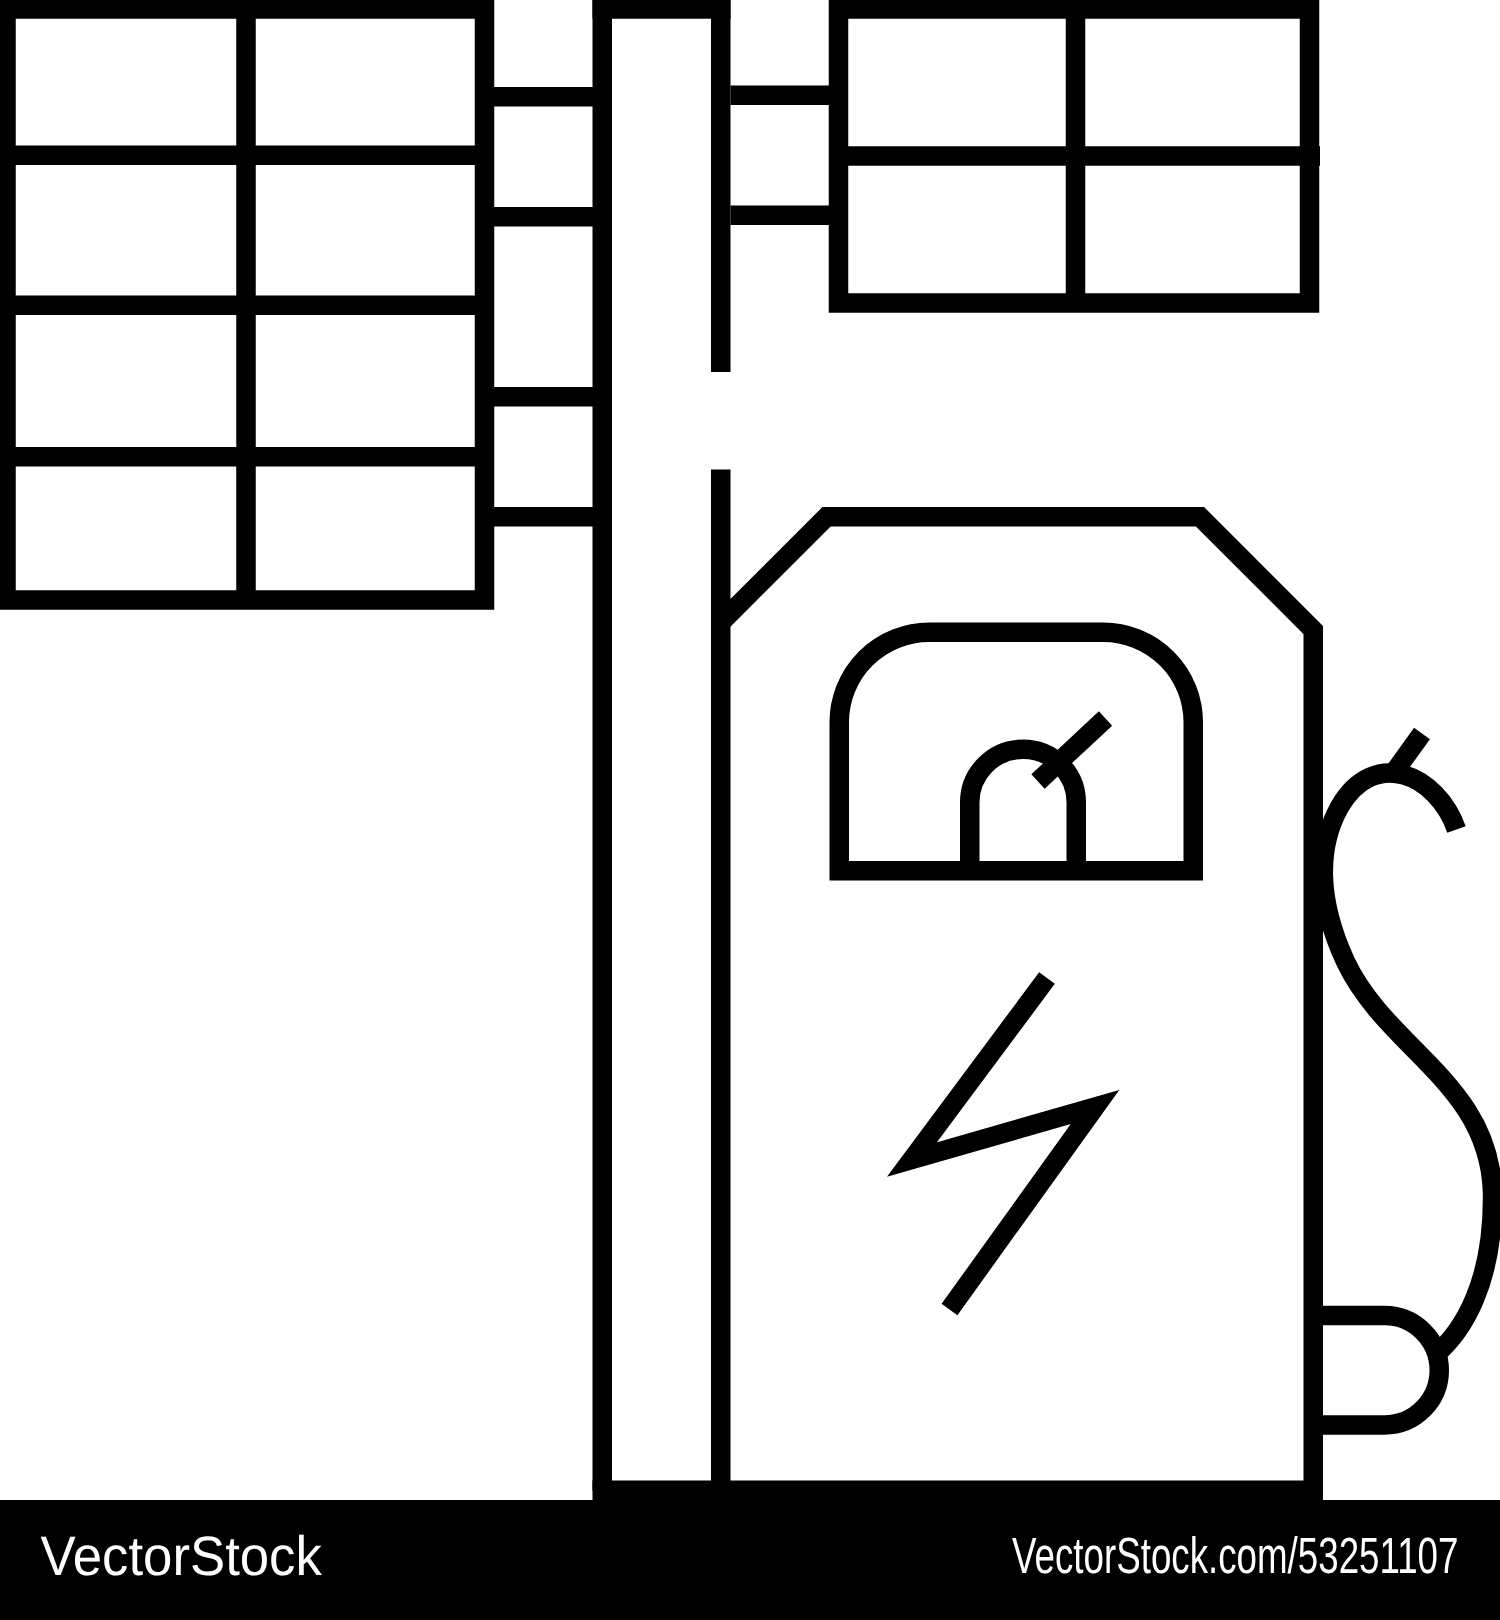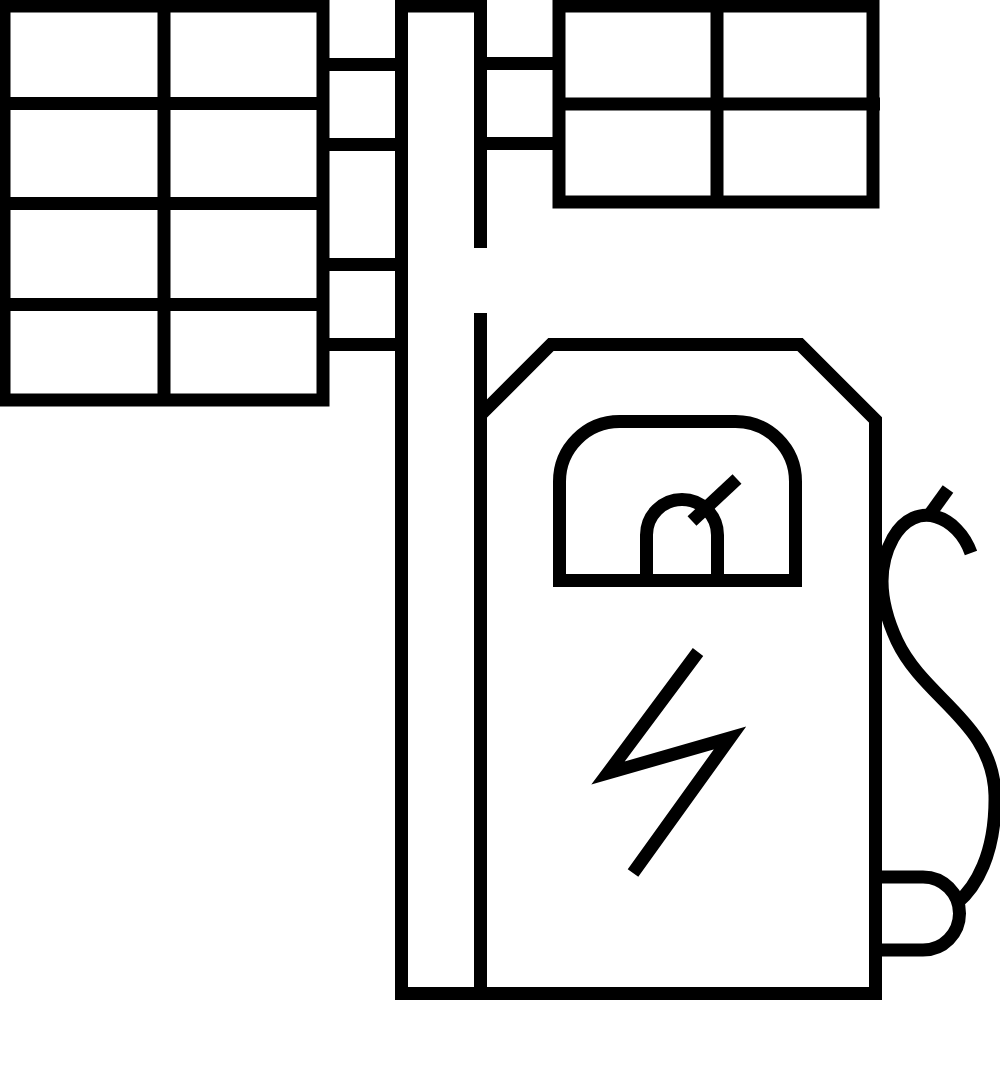--- a/index.html
+++ b/index.html
@@ -114,14 +114,18 @@
 
         <line x1="948" y1="489" x2="930" y2="514"></line>
         <path d="M 971 553 C 958 516 916 498 893 538 C 878 565 878 600 897 641 C 925 700 993 722 995 795 C 996 855 975 888 957 903"></path>
         <path d="M 882 877 L 923 877 A 36.5 36.5 0 0 1 923 950 L 882 950"></path>
 
         <line x1="395" y1="993.5" x2="882" y2="993.5"></line>
       </g>
     </svg>
   </div>
 
+  <div class="footer-bar">
+    <span class="brand-text">VectorStock</span>
+    <span class="url-text">VectorStock.com/53251107</span>
+  </div>
 
 </div>
 
 </body></html>

